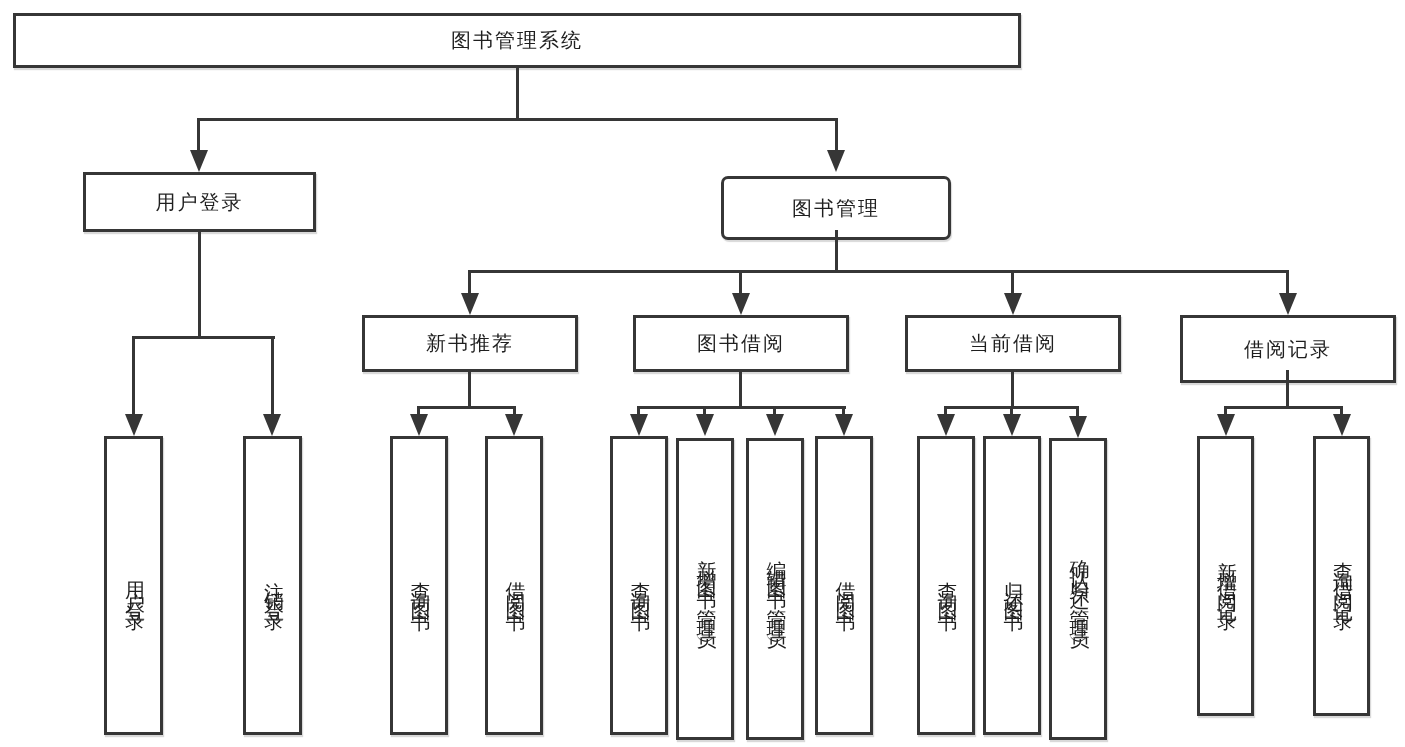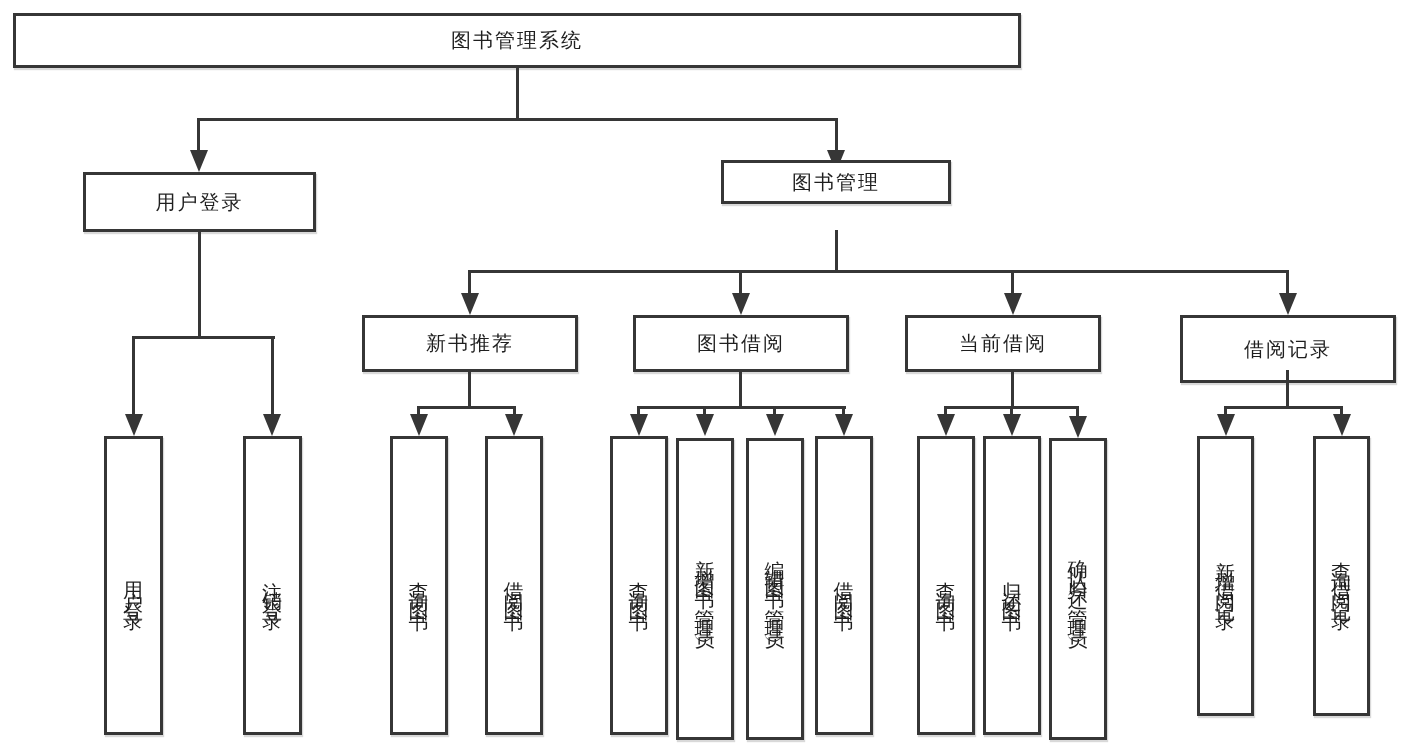--- a/index.html
+++ b/index.html
@@ -1,19 +1,19 @@
 <!DOCTYPE html>
 <html style="--line: #363636; --text: #1f1f1f; --background: #ffffff; --watermark: #ababab;"><head>
 <meta charset="utf-8">
 <style>
   html,body{margin:0;padding:0;background:#fff;}
   .canvas{
     position:relative;width:1405px;height:747px;overflow:hidden;
     background:var(--background,#ffffff);
-    font-family:Liberation Serif, serif;
+    font-family:Liberation Mono, monospace;
     color:var(--text,#1f1f1f);
   }
   .box{
     position:absolute;box-sizing:border-box;background:#ffffff;
     border:3px solid var(--line,#363636);
     display:flex;align-items:center;justify-content:center;
     font-size:20px;letter-spacing:2px;
     box-shadow:1px 2px 1px rgba(120,120,120,0.28);
   }
   .vbox .vtext{
@@ -44,21 +44,21 @@
   <div class="vline" style="left:516px;top:68px;width:3px;height:52px;"></div>
   <div class="hline" style="left:197px;top:118px;width:640px;height:3px;"></div>
   <div class="vline" style="left:197px;top:118px;width:3px;height:36px;"></div>
   <div class="arrow" style="left:190px;top:150px;"></div>
   <div class="vline" style="left:835px;top:118px;width:3px;height:36px;"></div>
   <div class="arrow" style="left:827px;top:150px;"></div>
 
   <div class="box" style="left:83px;top:172px;width:233px;height:60px;">
     <span>用户登录</span>
   </div>
-  <div class="box" style="left:721px;top:160px;width:230px;height:44px;">
+  <div class="box" style="left:721px;top:176px;width:230px;height:64px;border-radius:7px;">
     <span>图书管理</span>
   </div>
 
   <div class="vline" style="left:198px;top:230px;width:3px;height:106px;"></div>
   <div class="hline" style="left:132px;top:336px;width:143px;height:3px;"></div>
   <div class="vline" style="left:132px;top:336px;width:3px;height:80px;"></div>
   <div class="arrow" style="left:125px;top:414px;"></div>
   <div class="vline" style="left:271px;top:336px;width:3px;height:80px;"></div>
   <div class="arrow" style="left:263px;top:414px;"></div>
 
@@ -72,21 +72,21 @@
   <div class="arrow" style="left:1004px;top:293px;"></div>
   <div class="vline" style="left:1286px;top:270px;width:3px;height:25px;"></div>
   <div class="arrow" style="left:1279px;top:293px;"></div>
 
   <div class="box" style="left:633px;top:315px;width:216px;height:57px;">
     <span>图书借阅</span>
   </div>
   <div class="box" style="left:362px;top:315px;width:216px;height:57px;">
     <span>新书推荐</span>
   </div>
-  <div class="box" style="left:905px;top:315px;width:196px;height:57px;">
+  <div class="box" style="left:905px;top:315px;width:216px;height:57px;">
     <span>当前借阅</span>
   </div>
   <div class="box" style="left:1180px;top:315px;width:216px;height:68px;">
     <span>借阅记录</span>
   </div>
 
   <div class="vline" style="left:468px;top:370px;width:3px;height:38px;"></div>
   <div class="hline" style="left:417px;top:406px;width:99px;height:3px;"></div>
   <div class="vline" style="left:417px;top:406px;width:3px;height:10px;"></div>
   <div class="arrow" style="left:410px;top:414px;"></div>

